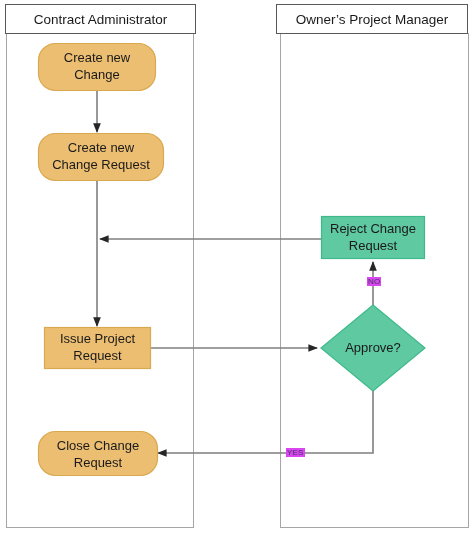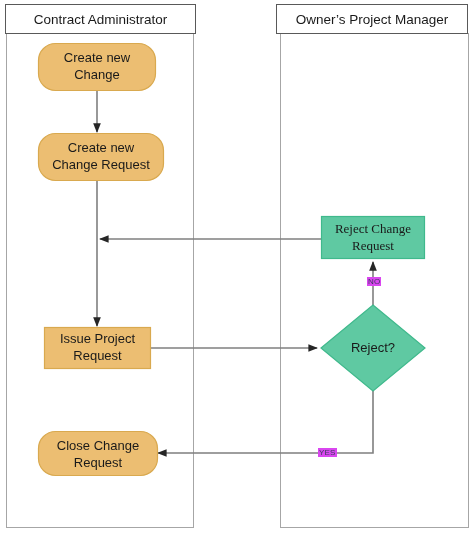--- a/index.html
+++ b/index.html
@@ -107,22 +107,22 @@
 
   <div class="node-label" style="left:39px; top:134px; width:124px; height:46px;">Create new
 Change Request</div>
 
   <div class="node-label" style="left:45px; top:328px; width:105px; height:40px;">Issue Project
 Request</div>
 
   <div class="node-label" style="left:39px; top:432px; width:118px; height:46px;">Close Change
 Request</div>
 
-  <div class="node-label" style="left:322px; top:217px; width:102px; height:41px;font-family:Liberation Serif, serif;">Reject Change
+  <div class="node-label" style="left:322px; top:217px; width:102px; height:41px;">Reject Change
 Request</div>
 
-  <div class="node-label" style="left:330px; top:328px; width:86px; height:40px;">Reject?</div>
+  <div class="node-label" style="left:330px; top:328px; width:86px; height:40px;">Approve?</div>
 
   <div class="edge-label" style="left:367px; top:277px;">NO</div>
 
-  <div class="edge-label" style="left:286px; top:448px;margin-left:32px;">YES</div>
+  <div class="edge-label" style="left:286px; top:448px;">YES</div>
 
 </div>
 
 </body></html>

